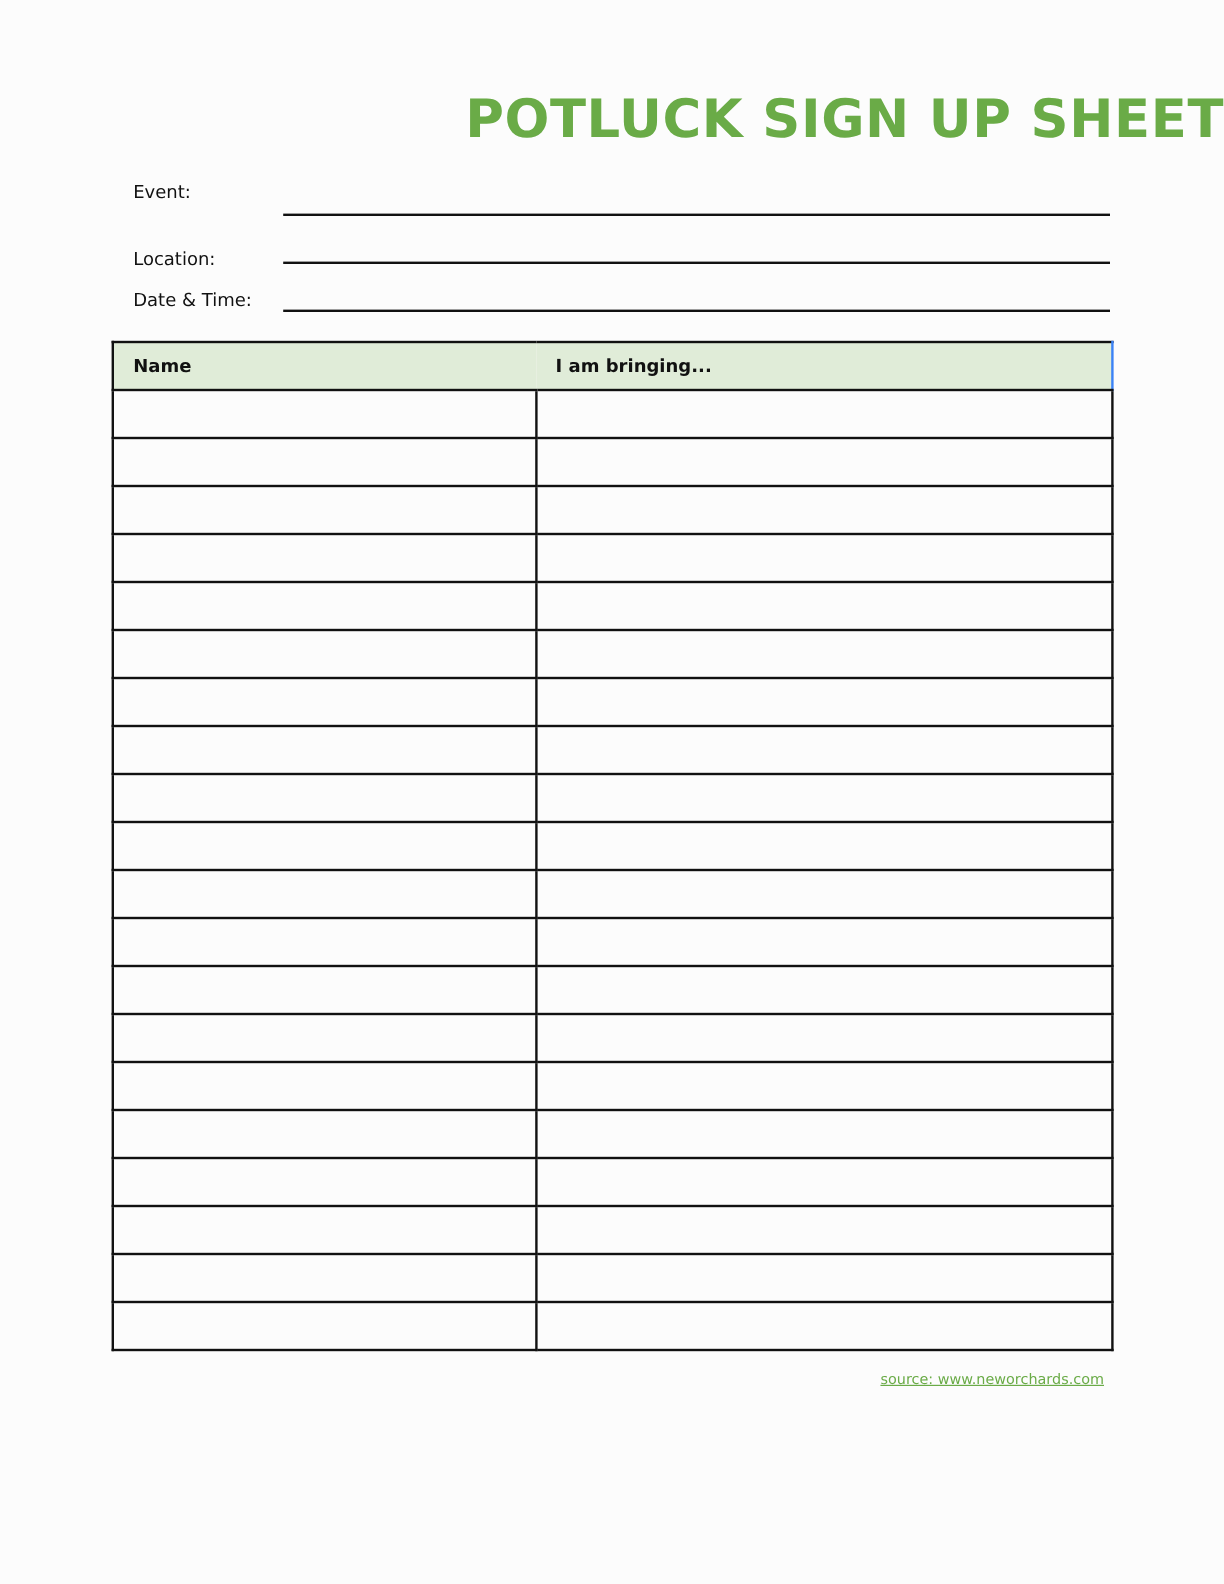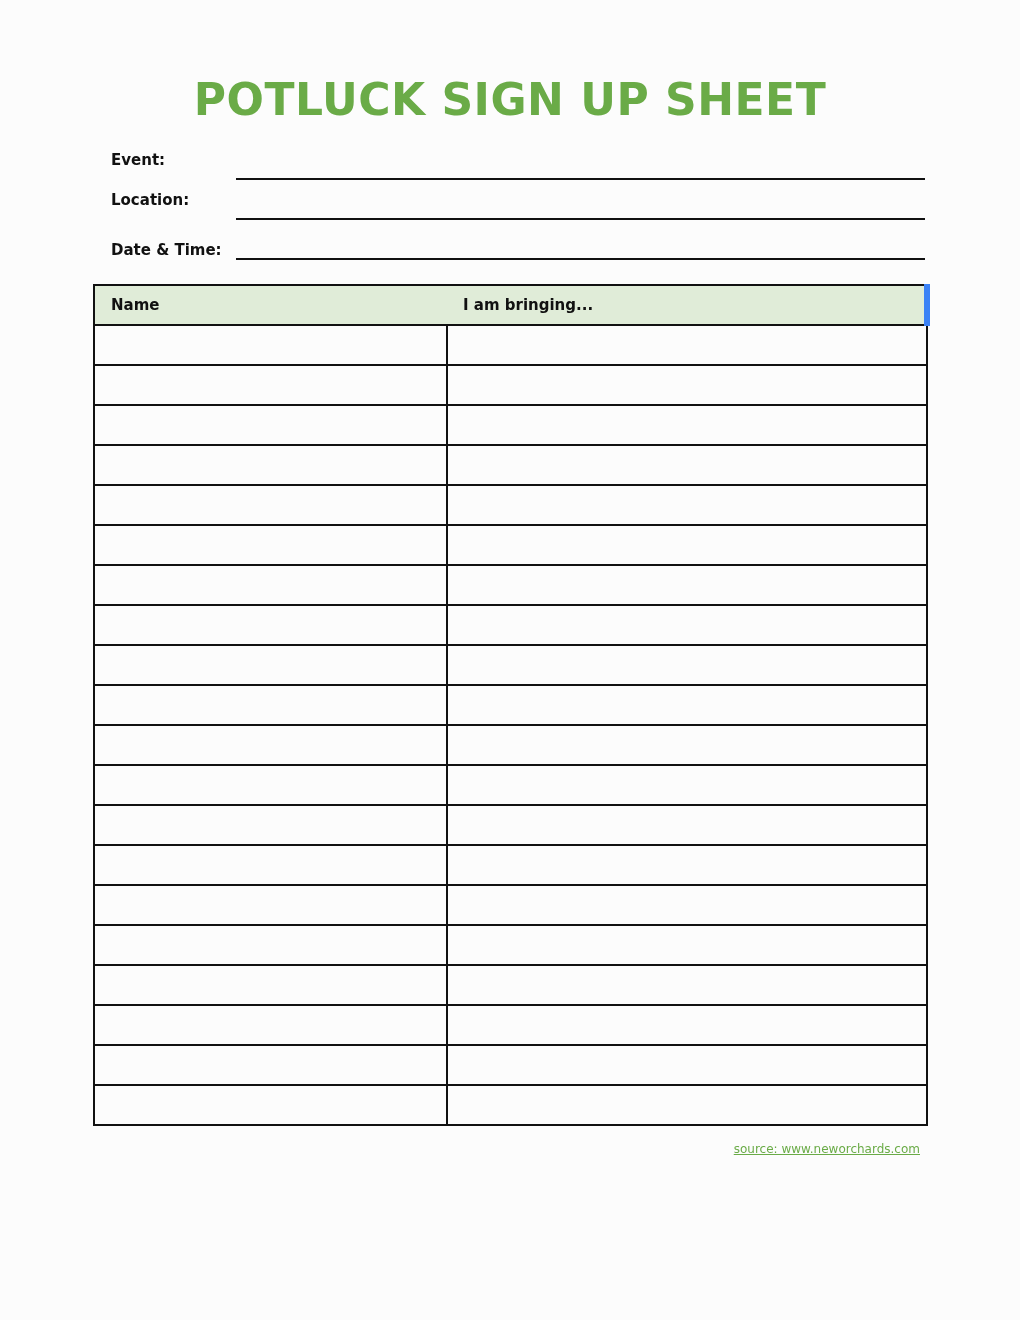--- a/index.html
+++ b/index.html
@@ -13,33 +13,33 @@
       position: relative;
       font-family: "DejaVu Sans", "Liberation Sans", sans-serif;
       color: #111;
       overflow: hidden;
     }
     .title {
       position: absolute;
       top: 72px;
       left: 0;
       width: 1020px;
-      text-align: center;
+      text-align: right;
       font-family: "DejaVu Sans", sans-serif;
       font-weight: bold;
       font-size: 44px;
       letter-spacing: 0.5px;
       color: #6aab47;
       margin: 0;
       line-height: 56px;
     }
     .field-label {
       position: absolute;
       left: 111px;
-      font-weight: bold;
+      font-weight: normal;
       font-size: 15px;
       line-height: 20px;
       color: #111;
     }
     .field-line {
       position: absolute;
       left: 236px;
       width: 689px;
       height: 0;
       border-top: 2px solid #111;
@@ -65,21 +65,21 @@
       color: #111;
       border-left: none;
       border-right: none;
       margin-top: 41px;
     }
     table.signup thead th.col-name {
       border-left: 2px solid #111;
       padding-left: 16px;
     }
     table.signup thead th.col-bring {
-      border-right: 6px solid #3b82f6;
+      border-right: 2px solid #3b82f6;
       padding-left: 16px;
     }
     table.signup td input {
       width: 100%;
       height: 100%;
       border: none;
       background: transparent;
       box-sizing: border-box;
       padding: 0 12px;
       font-family: "DejaVu Sans", sans-serif;
@@ -112,21 +112,21 @@
 </head>
 <body>
 
 <h1 class="title">POTLUCK SIGN UP SHEET</h1>
 
 <div>
   <span class="field-label" style="top:150px;">Event:</span>
   <input class="field-input" style="top: 153px;" value="">
   <div class="field-line" style="top:178px;"></div>
 
-  <span class="field-label" style="top:190px;">Location:</span>
+  <span class="field-label" style="top:206px;">Location:</span>
   <input class="field-input" style="top: 193px;" value="">
   <div class="field-line" style="top:218px;"></div>
 
   <span class="field-label" style="top:240px;">Date &amp; Time:</span>
   <input class="field-input" style="top: 233px;" value="">
   <div class="field-line" style="top:258px;"></div>
 </div>
 
 <table class="signup">
   <colgroup>

